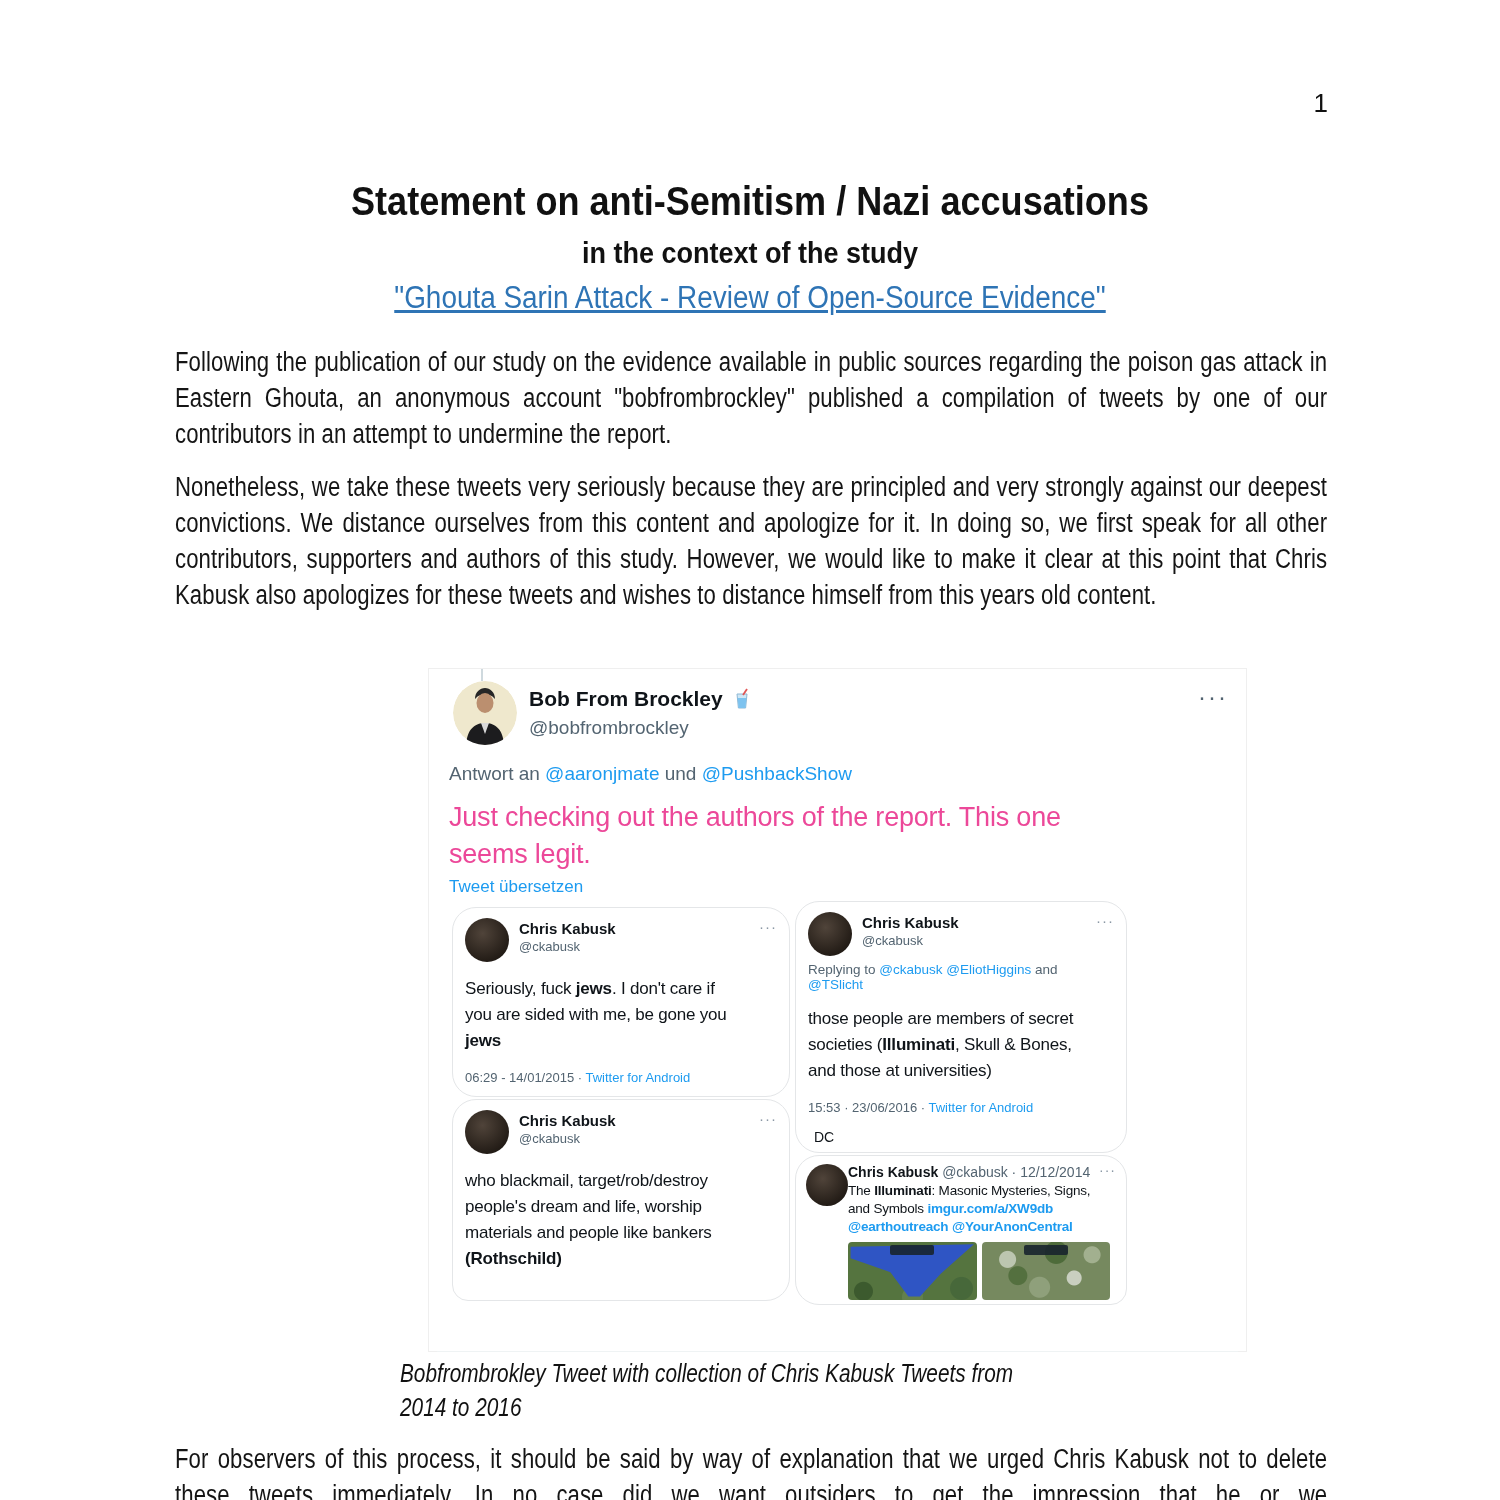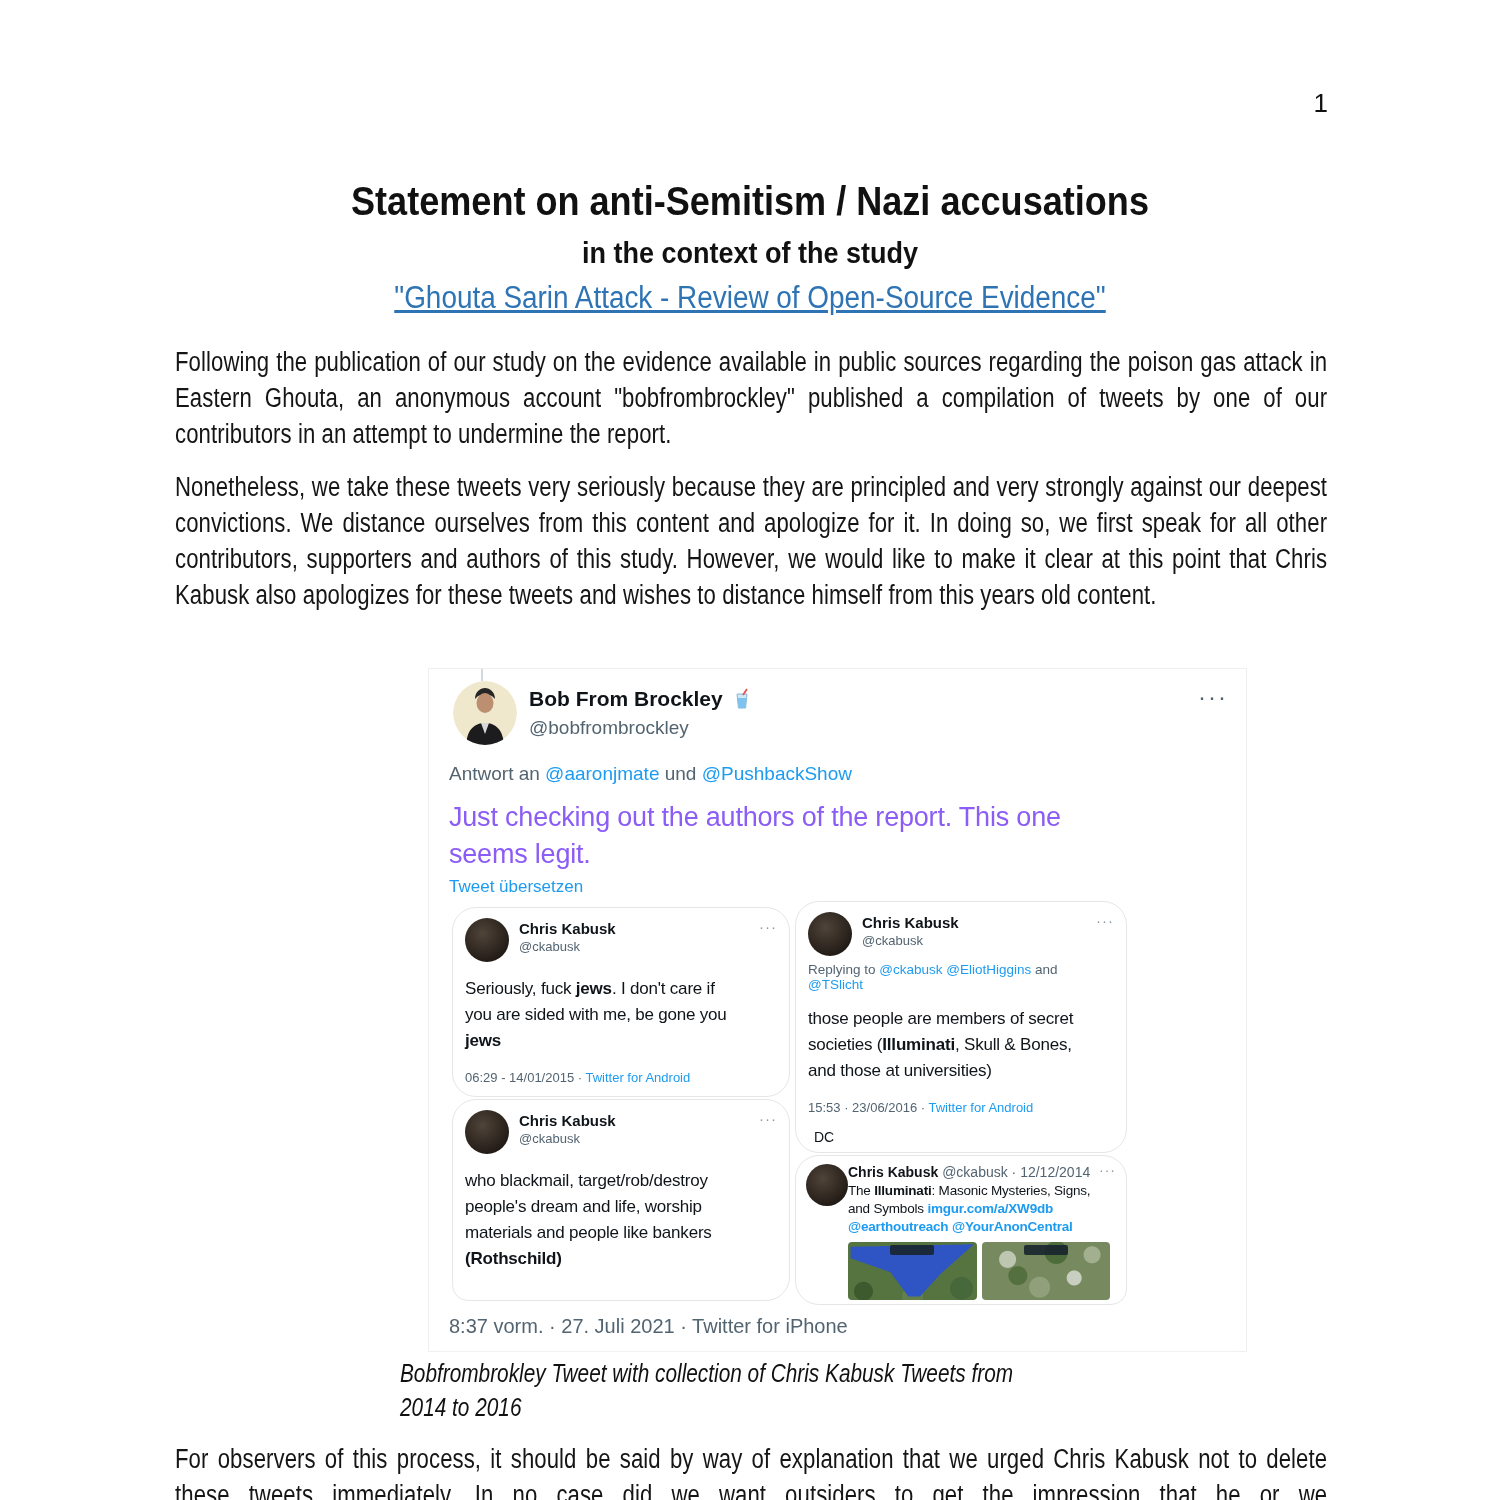--- a/index.html
+++ b/index.html
@@ -41,21 +41,21 @@
   .thread-line { position:absolute; left:52px; top:0; width:2px; height:12px; background:#cfd9de; }
   .bob-ava { position:absolute; left:24px; top:12px; width:64px; height:64px; border-radius:50%; overflow:hidden; }
   .bob-name-row { position:absolute; left:100px; top:18px; display:flex; align-items:center; gap:8px; }
   .bob-name { font-size:21px; font-weight:bold; color:#0f1419; }
   .drink-icon { display:inline-block; width:22px; height:22px; }
   .bob-handle { position:absolute; left:100px; top:48px; font-size:19px; color:#536471; }
   .tweet-more { position:absolute; right:18px; top:14px; font-size:24px; color:#536471; letter-spacing:2px; cursor:pointer; }
 
   .reply-line { position:absolute; left:20px; top:94px; font-size:19px; color:#536471; }
   .mention { color:#1d9bf0; text-decoration:none; cursor:pointer; }
-  .tweet-body { position:absolute; left:20px; top:130px; font-size:27px; line-height:37px; color:#8b5cf6; letter-spacing:-0.2px; }
+  .tweet-body { position:absolute; left:20px; top:130px; font-size:27px; line-height:37px; color:#ec4899; letter-spacing:-0.2px; }
   .translate { position:absolute; left:20px; top:208px; font-size:17px; color:#1d9bf0; text-decoration:none; cursor:pointer; }
 
   .collage { position:absolute; left:20px; top:232px; width:678px; height:406px; }
   .mcard { position:absolute; background:#fff; border:1px solid #e4e6e8; border-radius:24px; overflow:hidden; }
   .cardA { left:3px;  top:6px;   width:338px; height:190px; }
   .cardB { left:3px;  top:198px; width:338px; height:202px; border-bottom-left-radius:16px; }
   .cardC { left:346px; top:0;    width:332px; height:252px; }
   .cardD { left:346px; top:254px; width:332px; height:150px; border-bottom-right-radius:16px; }
 
   .mhead { display:flex; gap:10px; padding:10px 12px 0 12px; align-items:flex-start; }
@@ -273,21 +273,20 @@
                 <div class="sat-badge"></div>
               </div>
             </div>
           </div>
           <div class="dmore">···</div>
         </div>
       </div>
 
     </div>
 
-    <div class="tweet-meta">8:37 vorm. · 27. Juli 2021 · Twitter for iPhone</div>
     <div class="tweet-divider"></div>
   </div>
 
   <div class="caption">
     <div>Bobfrombrokley Tweet with collection of Chris Kabusk Tweets from</div>
     <div>2014 to 2016</div>
   </div>
 
   <p class="para p3">For observers of this process, it should be said by way of explanation that we urged Chris Kabusk not to delete these tweets immediately. In no case did we want outsiders to get the impression that he or we</p>
 

